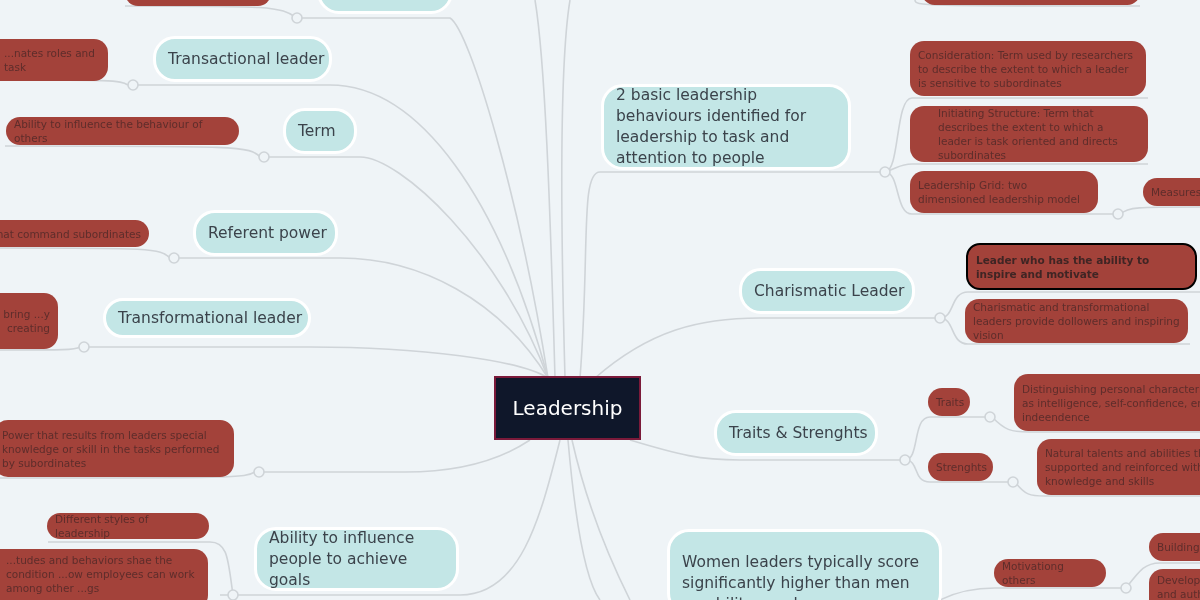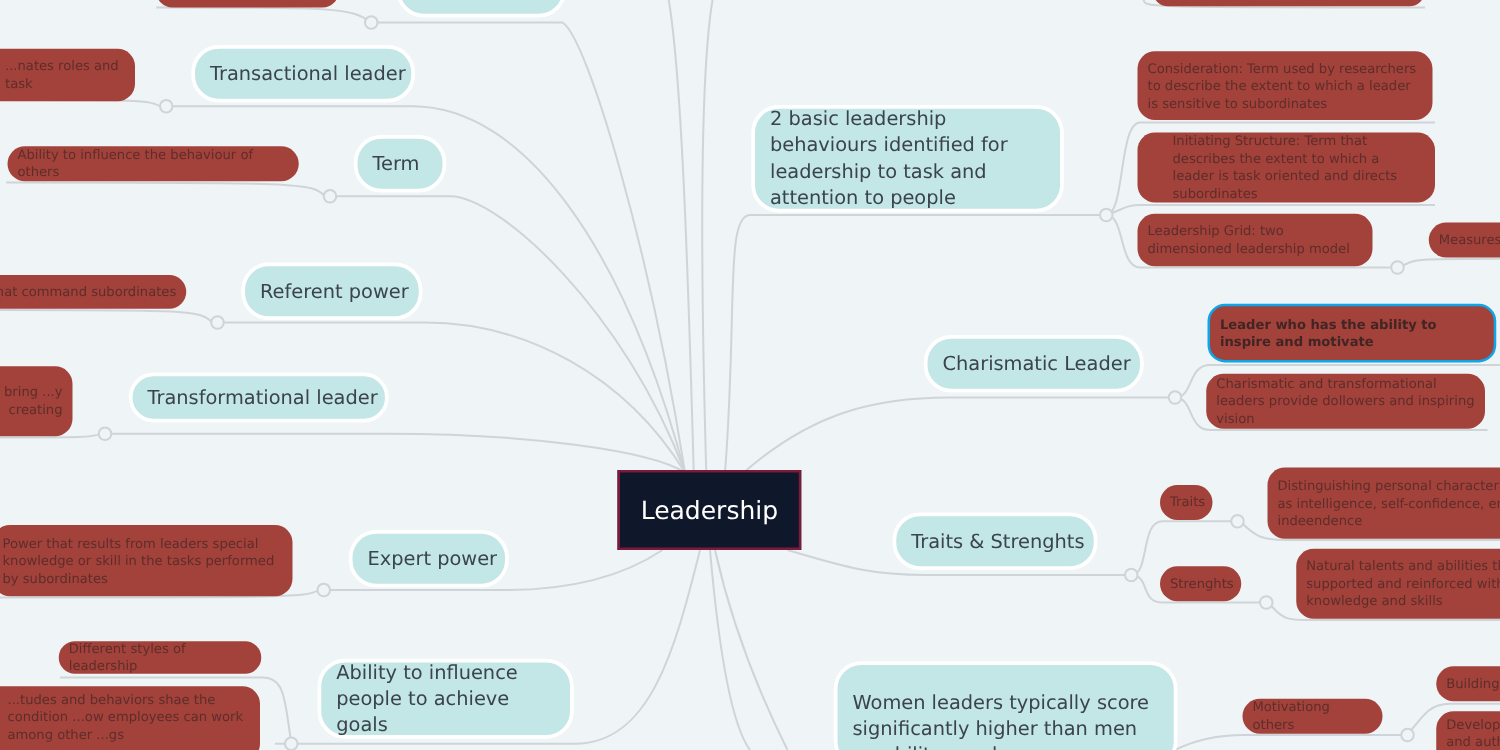--- a/index.html
+++ b/index.html
@@ -31,21 +31,21 @@
     .leaf {
       background: #a3423a;
       border-radius: 14px;
       color: #5e2d2b;
       font-size: 10.5px;
       line-height: 14px;
       padding: 4px 8px;
       display: flex; align-items: center;
       overflow: hidden;
     }
-    .leaf.bold { font-weight: bold; color: #3f2524; border: 2px solid #0ea5e9; }
+    .leaf.bold { font-weight: bold; color: #3f2524; border: 2px solid #000000; }
     .center {
       background: #0f172a;
       border: 2px solid #7b1a3a;
       color: #ffffff;
       font-size: 20px;
       display: flex; align-items: center; justify-content: center;
     }
   </style>
 </head>
 <body>
@@ -139,23 +139,20 @@
     <span>...that command subordinates</span>
   </div>
 
   <div class="node topic" style="left:103px; top:298px; width:208px; height:40px;">
     <span>Transformational leader</span>
   </div>
   <div class="node leaf" style="left:-60px; top:293px; width:118px; height:56px; justify-content:flex-end; text-align:right;">
     <span>...ty to bring ...y creating</span>
   </div>
 
-  <div class="node topic" style="left:279px; top:424px; width:128px; height:46px;">
-    <span>Expert power</span>
-  </div>
   <div class="node leaf" style="left:-6px; top:420px; width:240px; height:57px;">
     <span>Power that results from leaders special knowledge or skill in the tasks performed by subordinates</span>
   </div>
 
   <div class="node topic multi" style="left:254px; top:527px; width:205px; height:64px;">
     <span>Ability to influence people to achieve goals</span>
   </div>
   <div class="node leaf" style="left:47px; top:513px; width:162px; height:26px;">
     <span>Different styles of leadership</span>
   </div>

